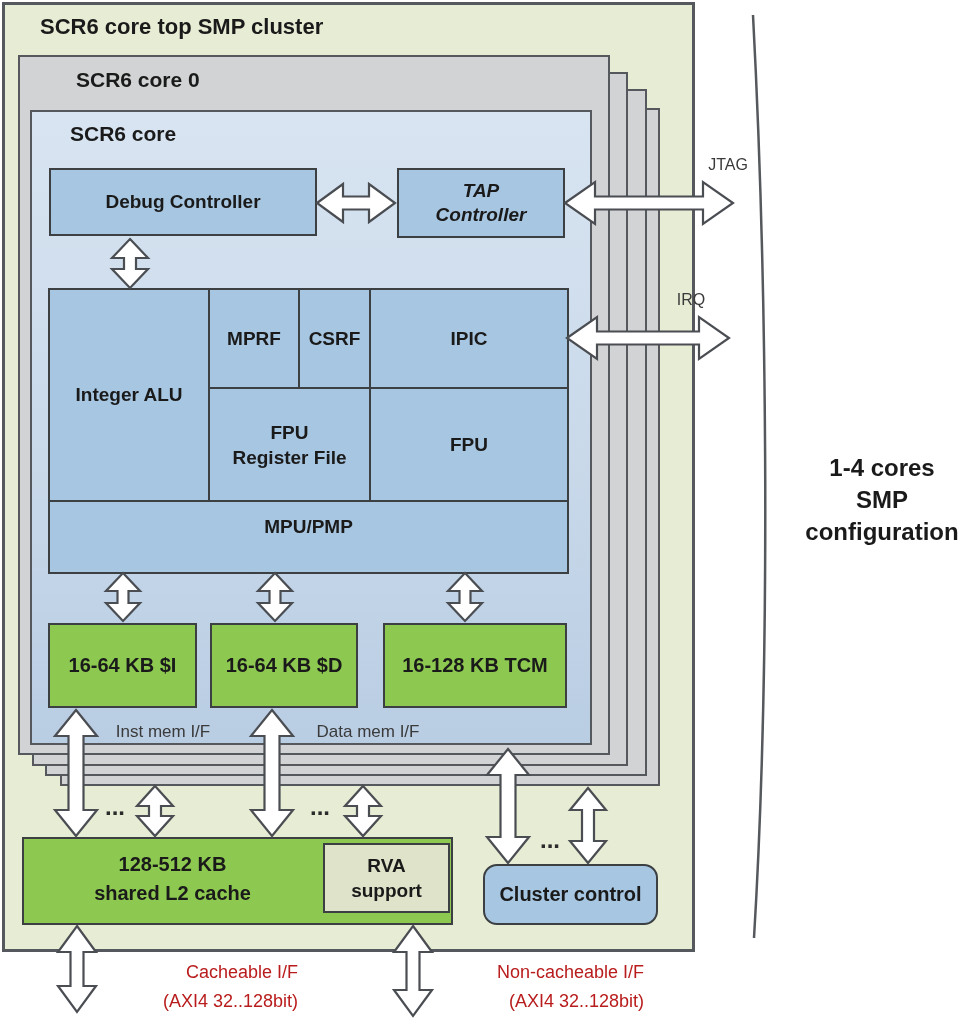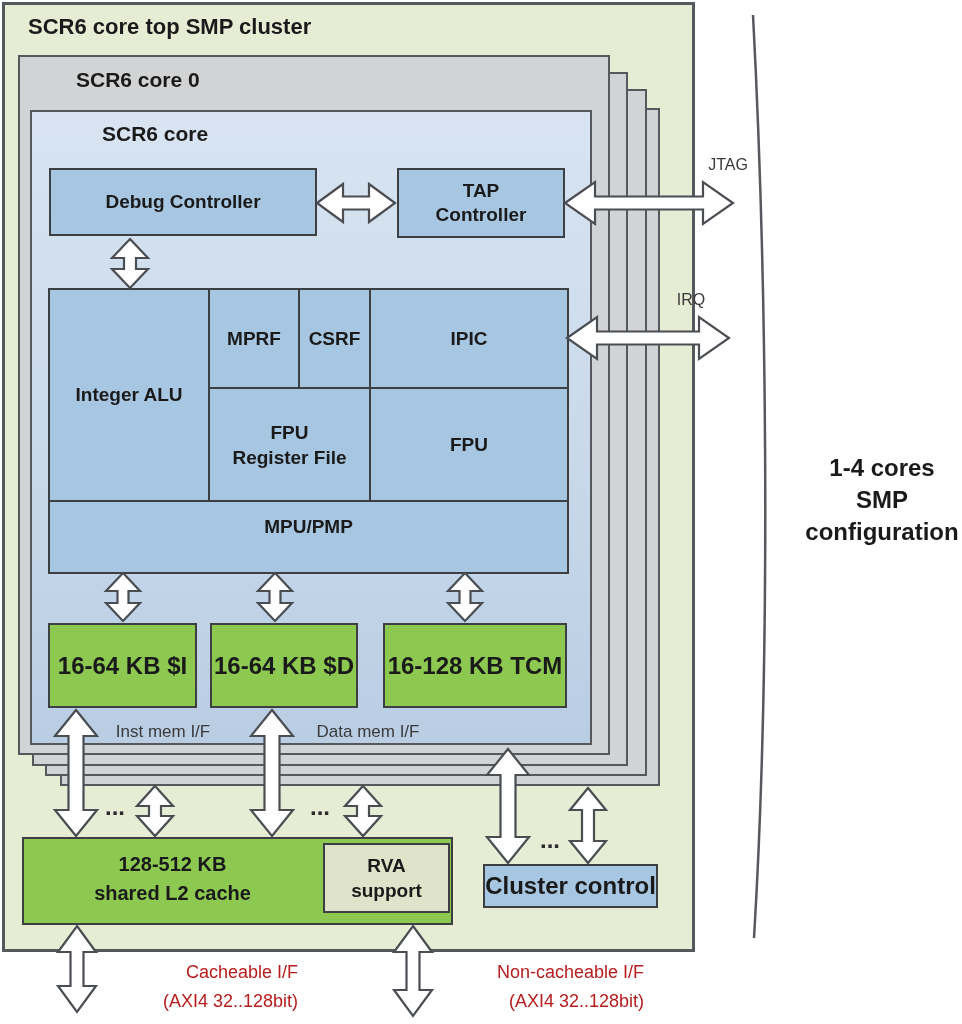--- a/index.html
+++ b/index.html
@@ -16,23 +16,23 @@
   .abs{position:absolute;box-sizing:border-box;}
   .outer{background:var(--olive);border:3px solid var(--border-dark);}
   .sheet{background:var(--gray-sheet);border:2px solid var(--border-dark);}
   .core0{background:var(--gray-sheet);border:2px solid var(--border-dark);}
   .coreblue{background:linear-gradient(180deg,var(--core-blue-light) 0%,#c9d9ea 55%,var(--core-blue) 100%);border:2px solid var(--border-dark);}
   .block{background:var(--block-blue);border:2px solid var(--border-block);}
   .greenblock{background:var(--green);border:2px solid var(--border-block);}
   .rvablock{background:var(--rva-fill);border:2px solid var(--border-block);}
   .cell-label,.blabel{display:flex;align-items:center;justify-content:center;text-align:center;font-weight:bold;}
   .blabel{font-size:19px;}
-  .blabel-lg{font-size:24px;}
+  .blabel-lg{font-size:20px;}
   .divider{background:var(--border-block);}
-  .title{font-weight:bold;font-size:22px;}
+  .title{font-weight:bold;font-size:22px;margin-left:12px;}
   .subtitle{font-weight:bold;font-size:21px;}
   .sidelabel{font-size:16px;color:var(--text-gray);}
   .memlabel{font-size:17px;color:var(--text-gray);text-align:center;}
   .iflabel{font-size:18px;color:#b91c1c;text-align:right;line-height:29px;}
   .dots{font-size:24px;font-weight:bold;color:#2b2b2b;text-align:center;line-height:20px;}
   .smp{font-size:24px;font-weight:bold;text-align:center;line-height:32px;color:#1a1a1a;}
   #overlay{position:absolute;left:0;top:0;pointer-events:none;z-index:50;}
   #overlay polygon{fill:var(--arrow-fill);stroke:#4a4d52;stroke-width:2.2;}
   #overlay path{fill:none;stroke:#55585c;stroke-width:2.5;}
 </style>
@@ -45,25 +45,25 @@
   <div class="abs title" style="left:28px;top:14px;">SCR6 core top SMP cluster</div>
 
   <div class="abs sheet" style="left:60px;top:108px;width:600px;height:678px;"></div>
   <div class="abs sheet" style="left:45px;top:89px;width:602px;height:687px;"></div>
   <div class="abs sheet" style="left:32px;top:72px;width:596px;height:694px;"></div>
 
   <div class="abs core0" style="left:18px;top:55px;width:592px;height:700px;"></div>
   <div class="abs subtitle" style="left:76px;top:68px;">SCR6 core 0</div>
 
   <div class="abs coreblue" style="left:30px;top:110px;width:562px;height:635px;"></div>
-  <div class="abs subtitle" style="left:102px;top:122px;">SCR6 core</div>
+  <div class="abs subtitle" style="left:70px;top:122px;">SCR6 core</div>
 
   <div class="abs block blabel" style="left:49px;top:168px;width:268px;height:68px;">Debug Controller</div>
   <div class="abs block" style="left:397px;top:168px;width:168px;height:70px;">
-    <div class="cell-label" style="width:100%;height:100%;flex-direction:column;font-size:19px;line-height:24px;">
+    <div class="cell-label" style="width:100%;height:100%;flex-direction:column;font-size:19px;line-height:24px;font-style:italic;">
       <span>TAP</span>
       <span>Controller</span>
     </div>
   </div>
 
   <div class="abs" style="left:48px;top:288px;width:521px;height:286px;background:var(--block-blue);border:2px solid var(--border-block);">
 
     <div class="abs divider" style="left:158px;top:0;width:2px;height:212px;"></div>
     <div class="abs divider" style="left:248px;top:0;width:2px;height:97px;"></div>
     <div class="abs divider" style="left:319px;top:0;width:2px;height:212px;"></div>
@@ -94,21 +94,21 @@
     <span>128-512 KB</span><br>
     <span>shared L2 cache</span>
   </div>
   <div class="abs rvablock" style="left:323px;top:843px;width:127px;height:70px;">
     <div class="cell-label" style="width:100%;height:100%;flex-direction:column;font-size:19px;line-height:25px;">
       <span>RVA</span>
       <span>support</span>
     </div>
   </div>
 
-  <div class="abs block cell-label blabel-lg" style="left:483px;top:864px;width:175px;height:44px;font-weight:bold;">Cluster control</div>
+  <div class="abs block cell-label blabel-lg" style="left:483px;top:864px;width:175px;height:61px;font-weight:bold;border-radius:14px;">Cluster control</div>
 
   <div class="abs dots" style="left:95px;top:797px;width:40px;">...</div>
   <div class="abs dots" style="left:300px;top:797px;width:40px;">...</div>
   <div class="abs dots" style="left:530px;top:830px;width:40px;">...</div>
 
   <div class="abs sidelabel" style="left:698px;top:156px;width:60px;text-align:center;">JTAG</div>
   <div class="abs sidelabel" style="left:661px;top:291px;width:60px;text-align:center;">IRQ</div>
 
   <div class="abs smp" style="left:802px;top:452px;width:160px;">
     <span>1-4 cores SMP</span><br>

